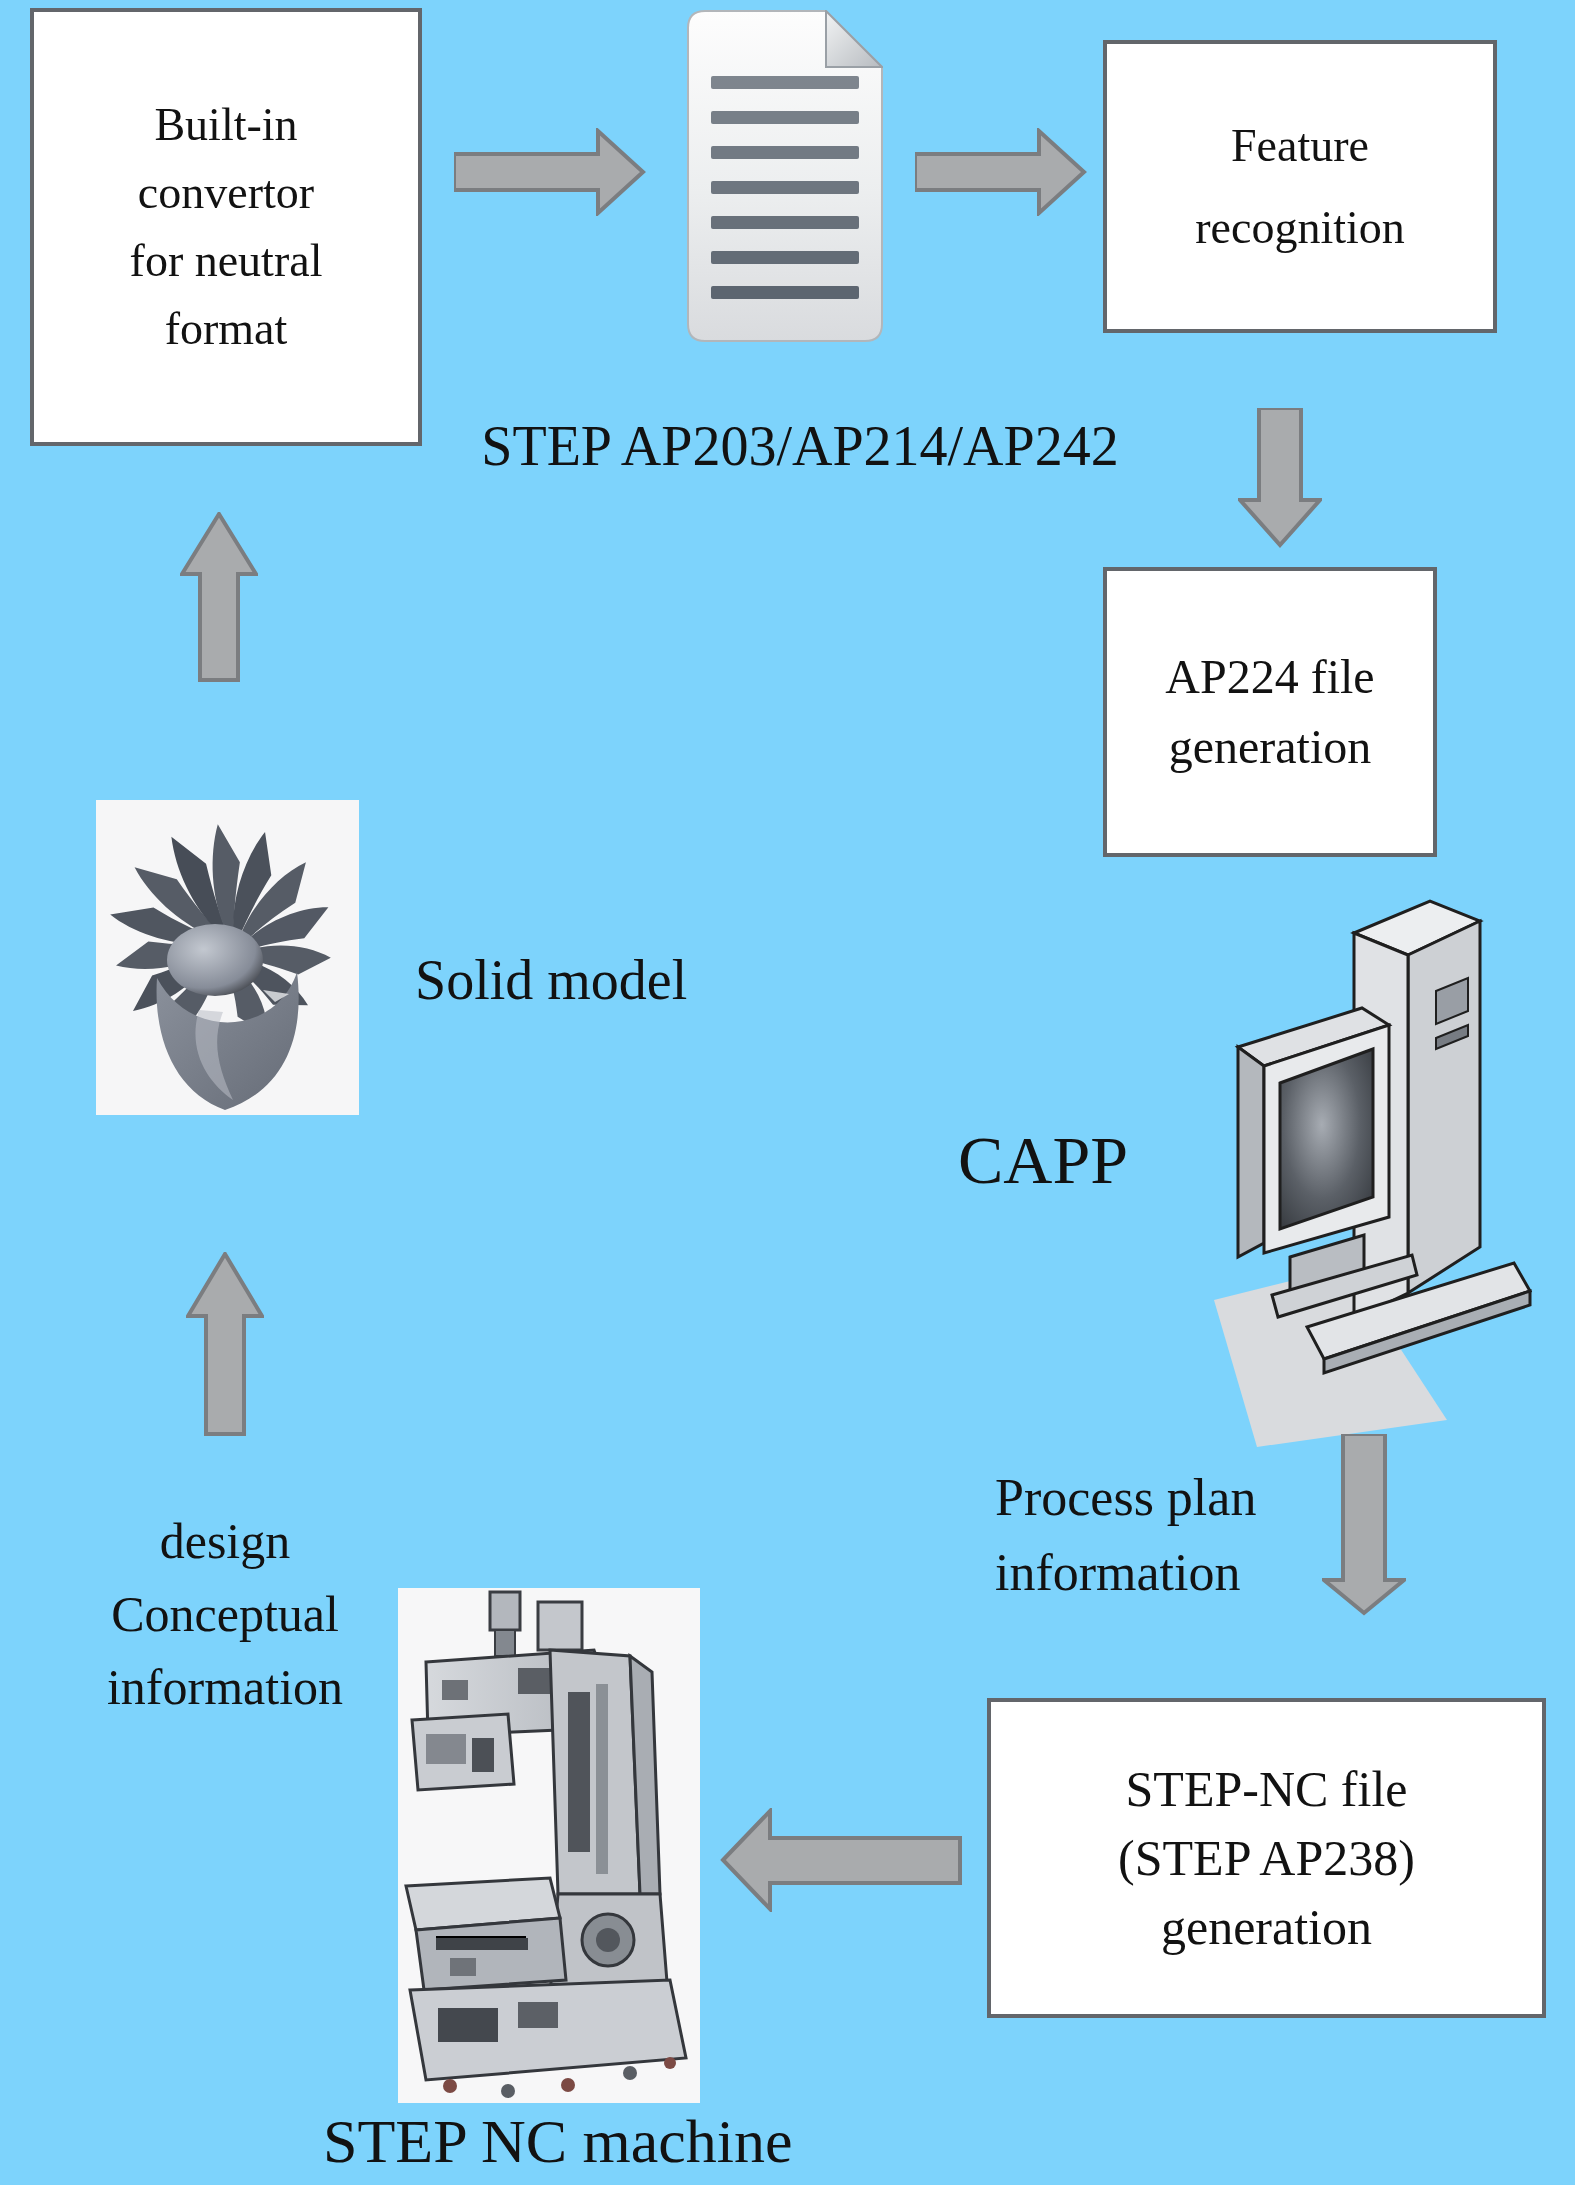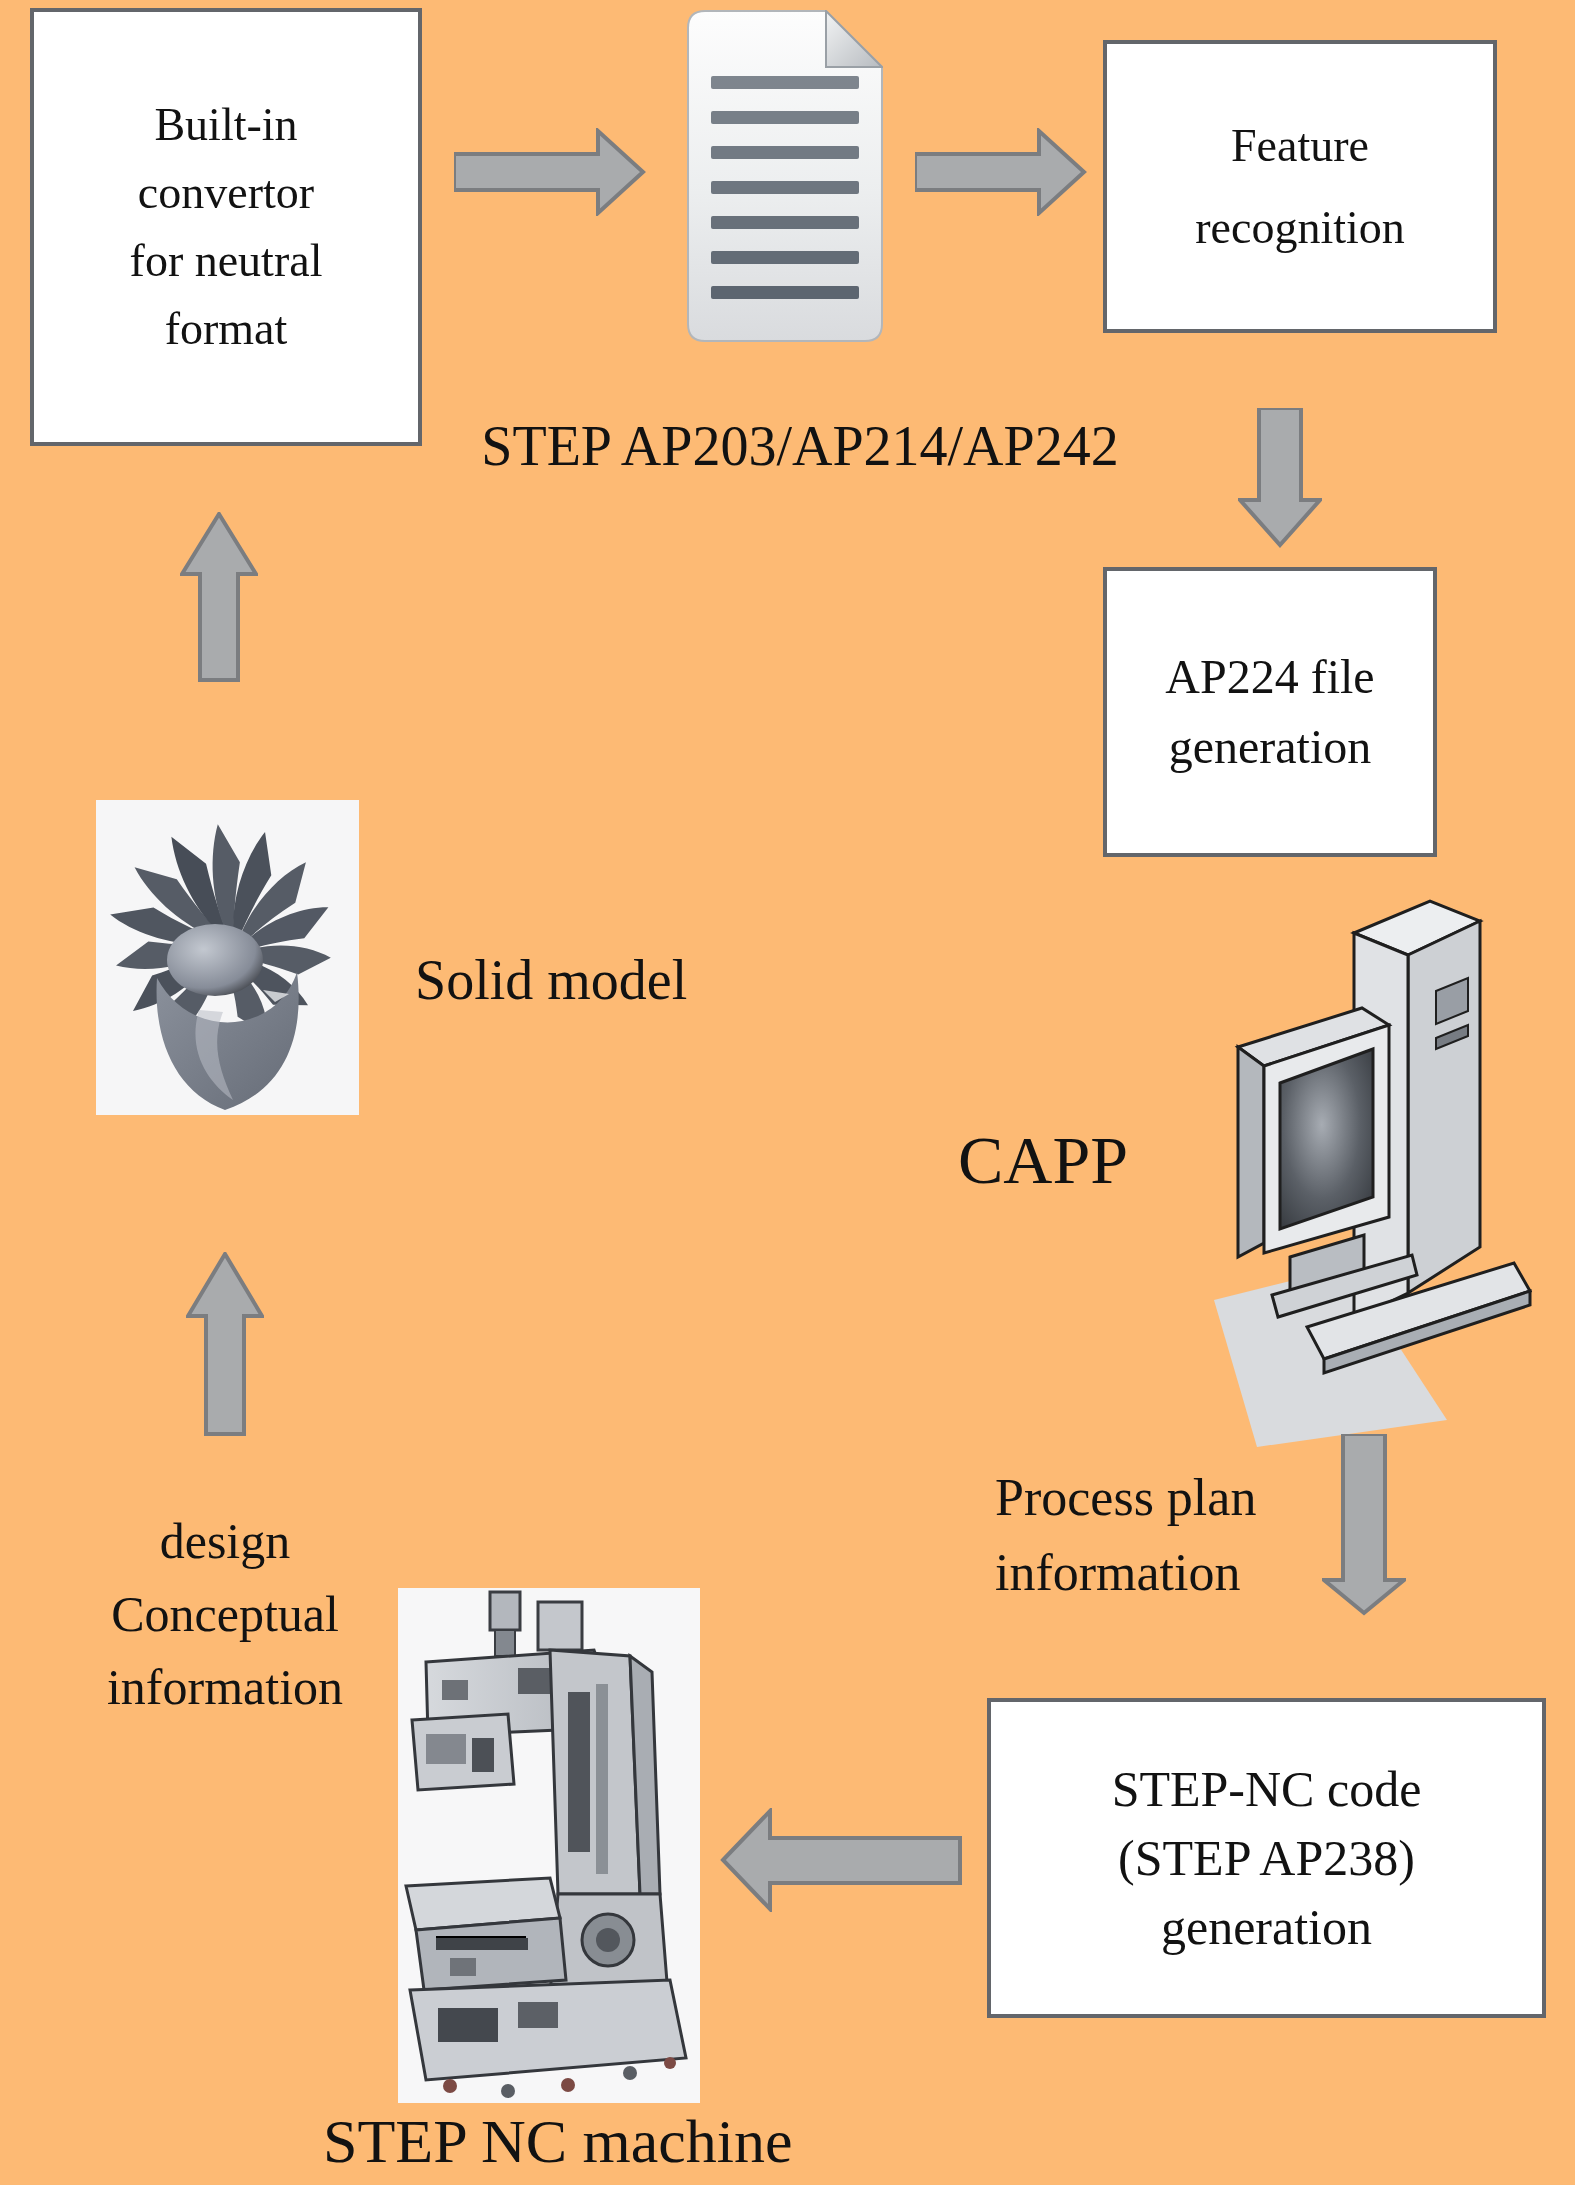--- a/index.html
+++ b/index.html
@@ -1,19 +1,19 @@
 <!DOCTYPE html>
 <html><head>
 <meta charset="utf-8">
 <style>
   html,body{margin:0;padding:0;background:#ffffff;}
   #canvas{
     position:relative;
     width:1575px;height:2185px;
-    background:#fdba74;
+    background:#7dd3fc;
     font-family:"Liberation Serif","DejaVu Serif",serif;
     color:#121212;
     overflow:hidden;
   }
   .node-box{
     position:absolute;
     border:4px solid #63666b;
     background:#ffffff;
     display:flex;
     flex-direction:column;
@@ -223,21 +223,21 @@
     <span class="box-line">information</span>
   </div>
 
   <div class="caption" style="left:60px;top:1505px;width:330px;text-align:center;font-size:50px;line-height:1.46;">
     <span class="box-line">design</span>
     <span class="box-line">Conceptual</span>
     <span class="box-line">information</span>
   </div>
 
   <div class="node-box" style="left:987px;top:1698px;width:559px;height:320px;font-size:50px;line-height:1.38;">
-    <span class="box-line">STEP-NC code</span>
+    <span class="box-line">STEP-NC file</span>
     <span class="box-line">(STEP AP238)</span>
     <span class="box-line">generation</span>
   </div>
 
   <div class="arrow" style="left:720px;top:1808px;">
     <svg width="242" height="104" viewBox="0 0 242 104">
       <polygon points="3,52 50,3 50,30 240,30 240,75 50,75 50,101" fill="#a9abad" stroke="#7b7d80" stroke-width="4" stroke-linejoin="miter"></polygon>
     </svg>
   </div>
 

